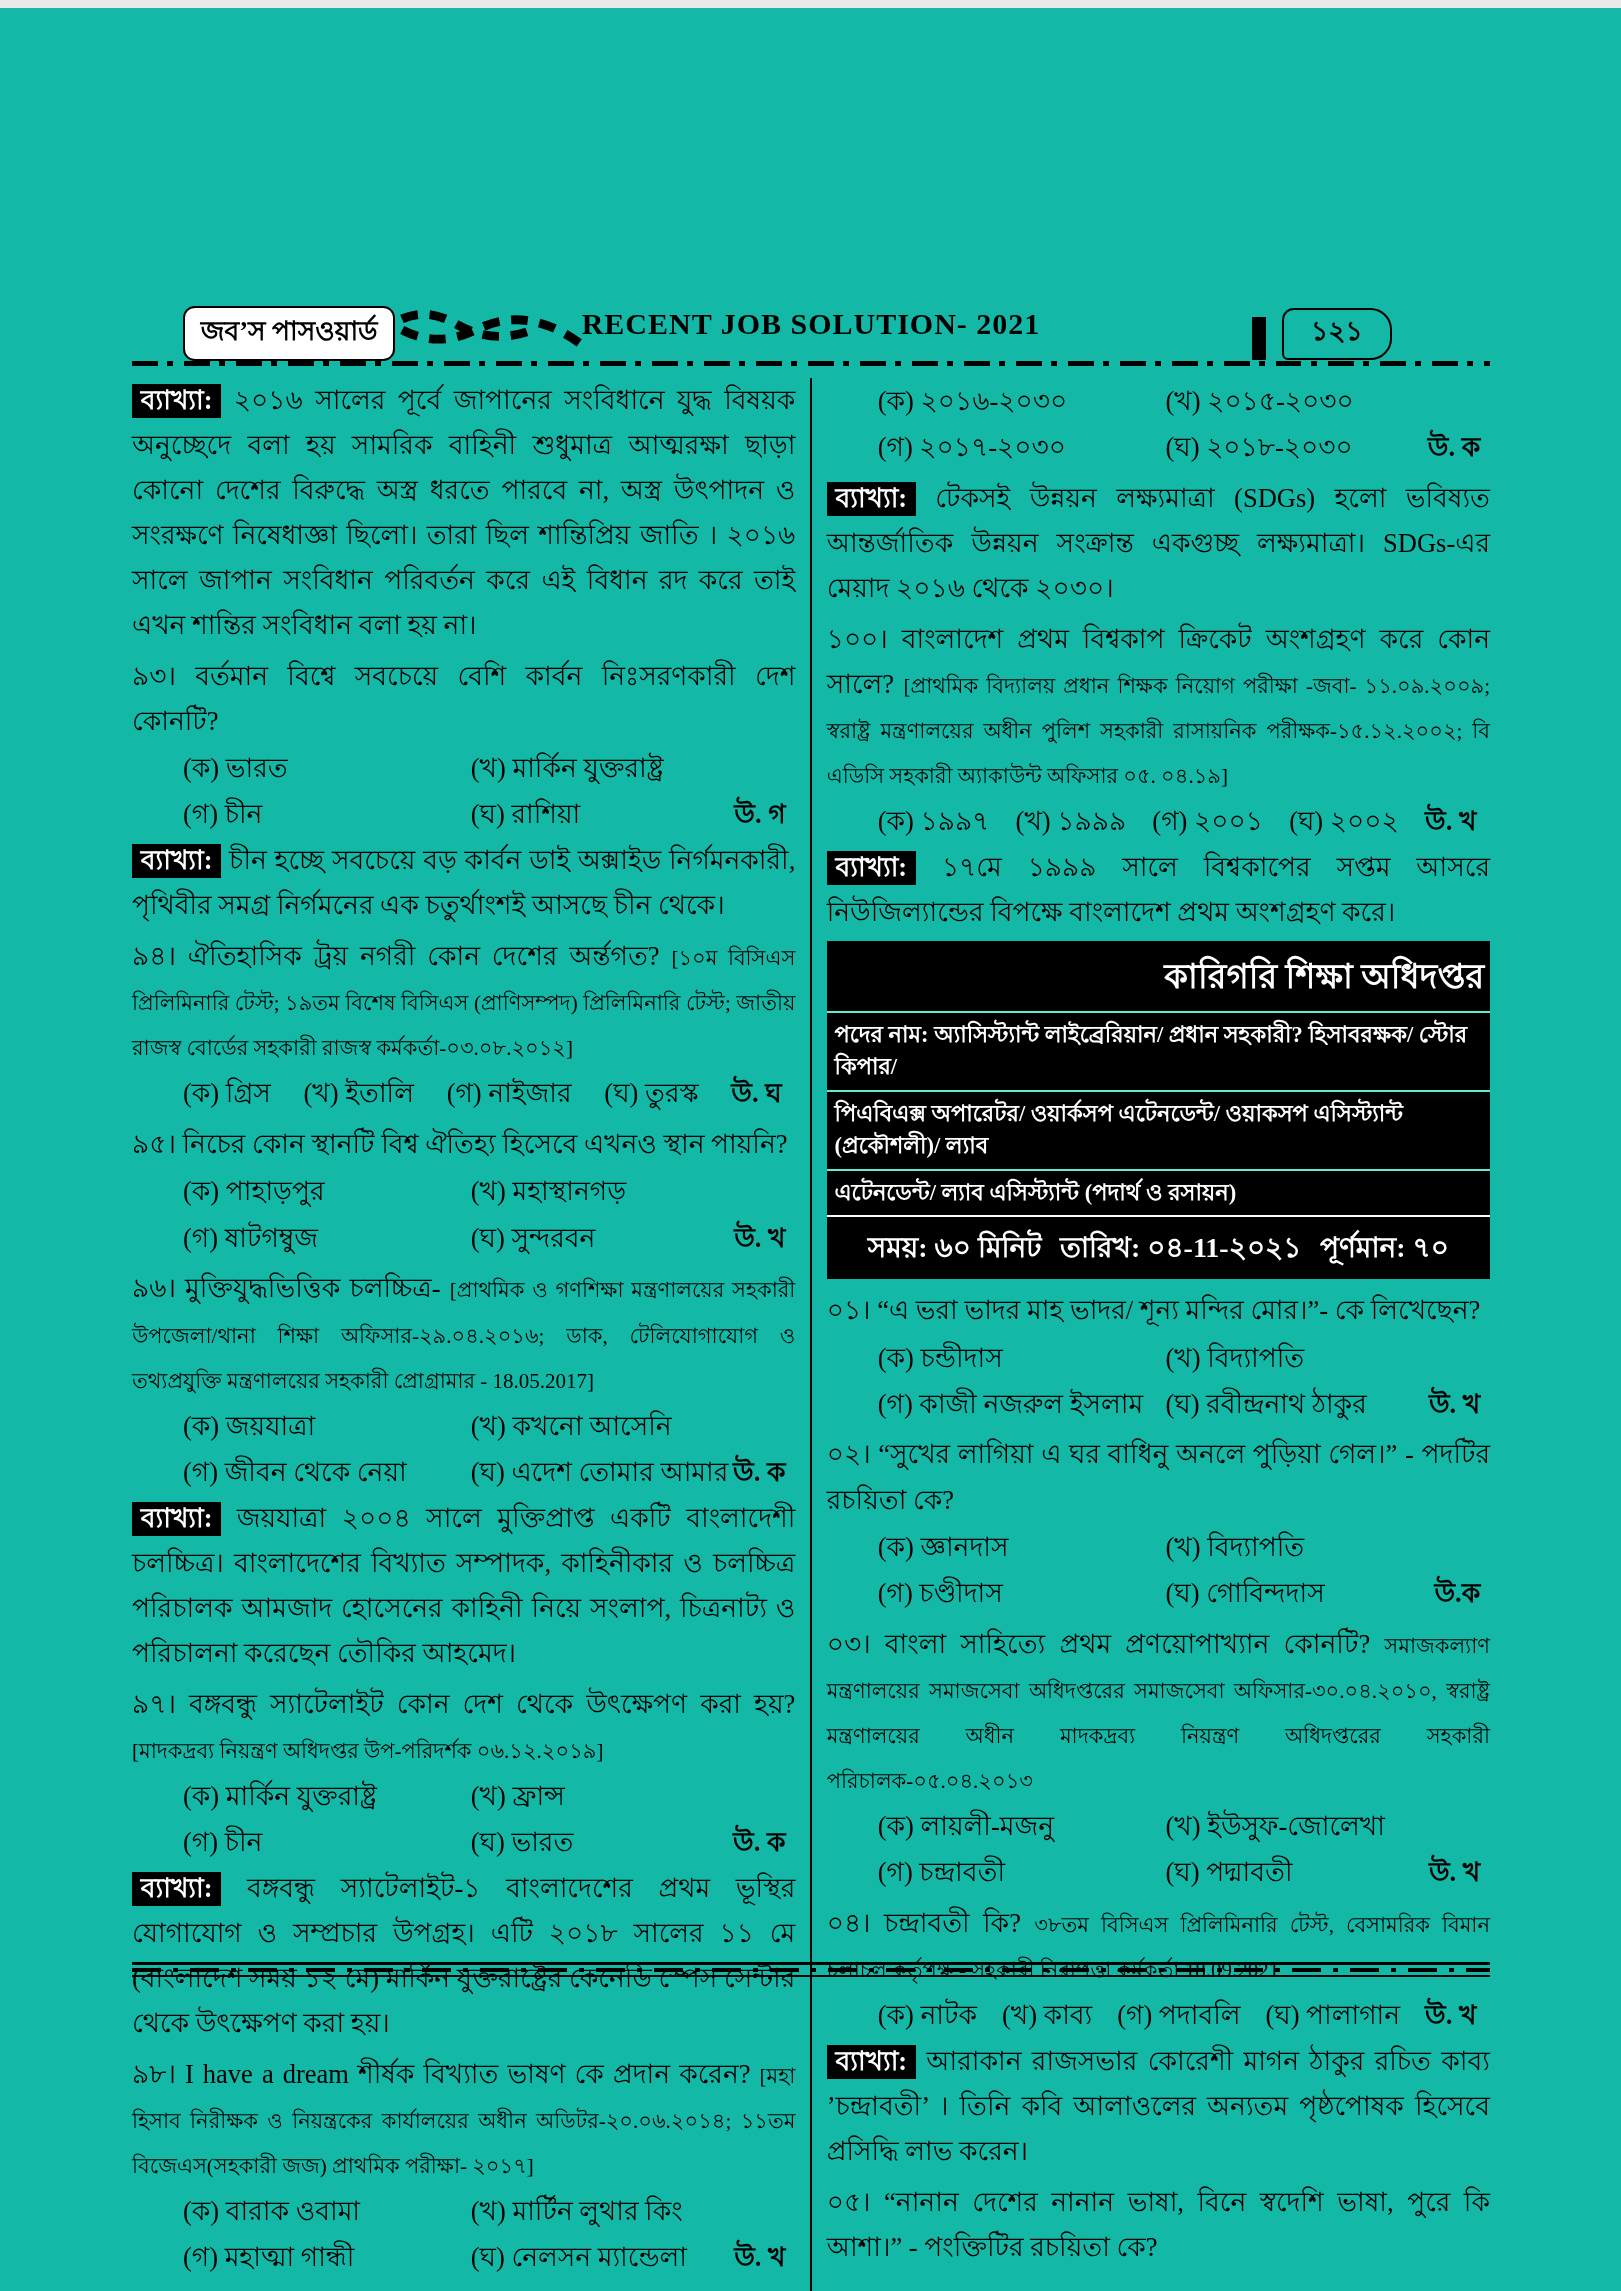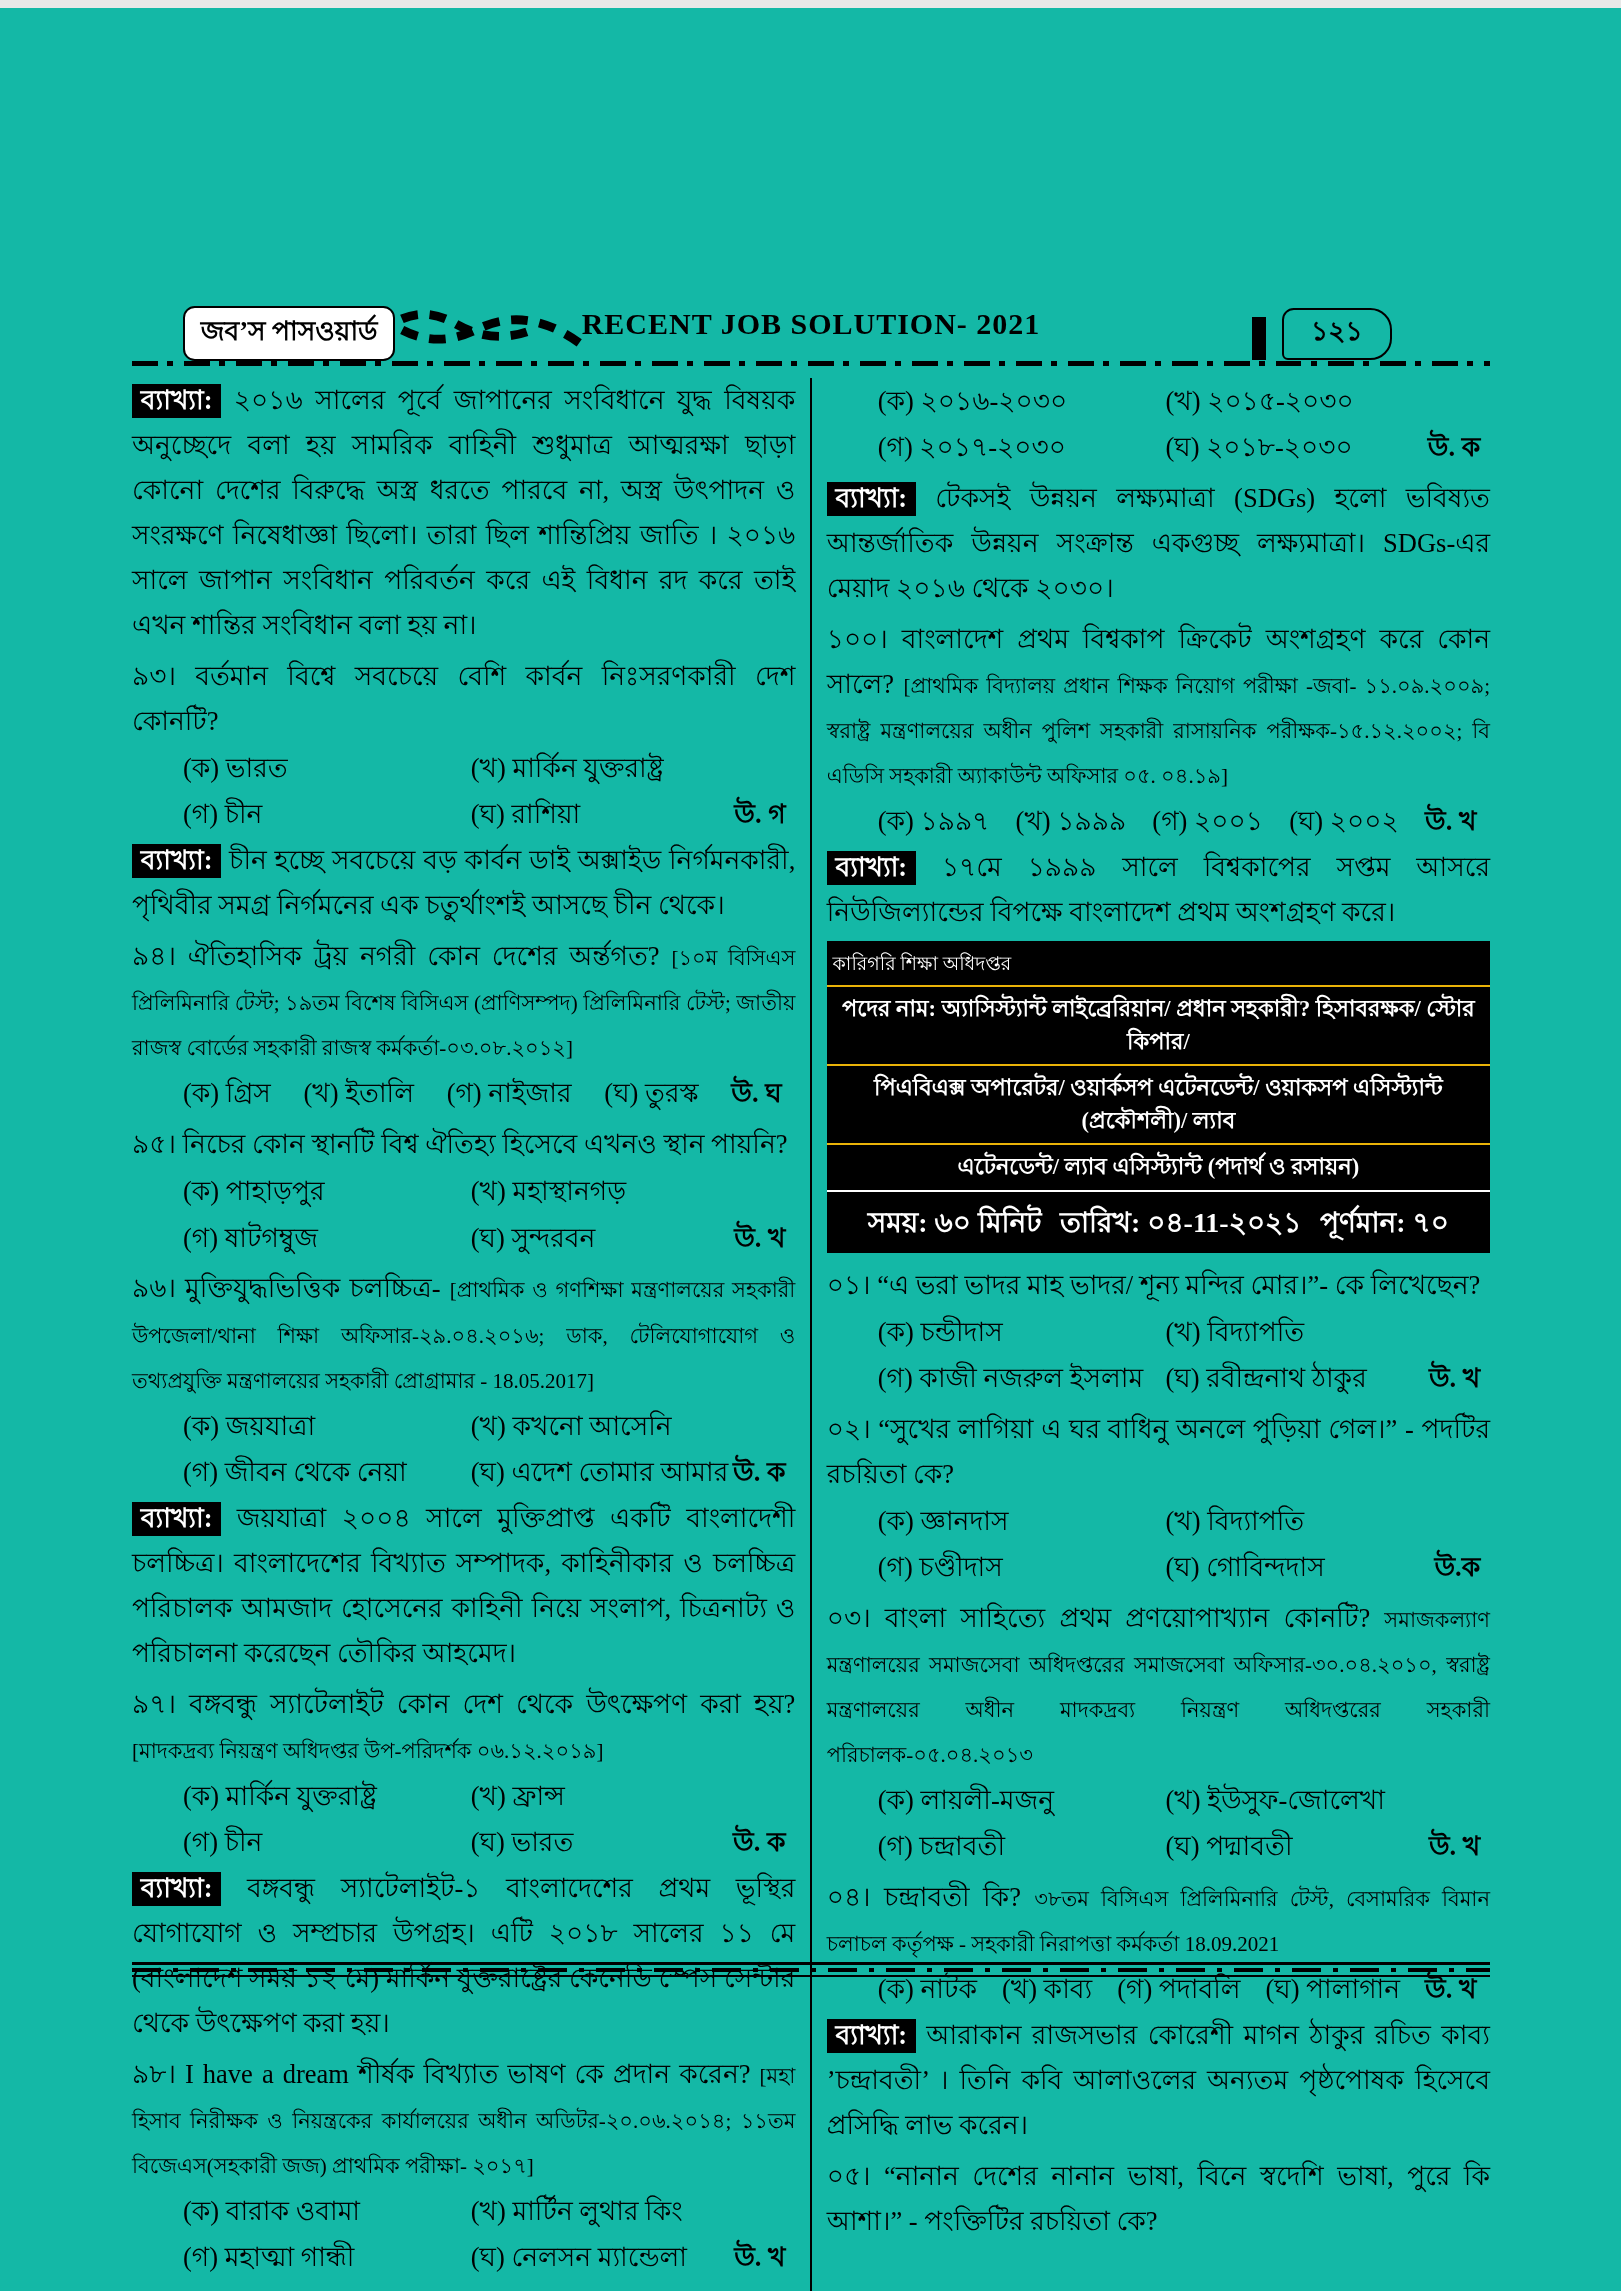--- a/index.html
+++ b/index.html
@@ -33,22 +33,22 @@
   .opt-row{display:flex;padding-left:51px;margin:1px 0;}
   .opt-row .opt-cell:first-child{flex:0 0 47%;}
   .opt-row.spread{justify-content:space-between;padding-right:3.9px;}
   .opt-row.spread .opt-cell:first-child{flex:0 0 auto;}
   .opt-answer{margin-left:auto;font-weight:bold;padding-right:9.8px;white-space:nowrap;}
   .opt-row.spread .opt-answer{margin-left:0;}
   .expl{text-align:justify;}
   .expl-badge{background:#000;color:#fff;font-weight:bold;padding:1px 8.8px 2.9px;}
   
   .notice{background:#000;color:#fff;margin:5.9px 0 9.8px;}
-  .notice-title{text-align:left;font-weight:normal;font-size:19px;padding:6.9px 5.9px 4.9px;}
-  .notice-line{border-top:2px solid #eab308;text-align:center;font-weight:bold;font-size:22.5px;
+  .notice-title{text-align:right;font-weight:bold;font-size:34px;padding:6.9px 5.9px 4.9px;}
+  .notice-line{border-top:2px solid #5eead4;text-align:left;font-weight:bold;font-size:22.5px;
                line-height:1.45;padding:5.9px 7.8px;}
   .notice-footer{border-top:2px solid #fff;display:flex;justify-content:space-between;
                  padding:6.9px 41px;font-weight:bold;font-size:28px;}
   
   .bottom-rule{position:absolute;left:132px;right:131px;top:1954px;}
   .br-top{height:2.9px;background:#000;}
   .br-mid{height:3.9px;margin:2.9px 0;
       background:repeating-linear-gradient(90deg,#000 0 29px,transparent 29px 41px,#000 41px 46px,transparent 46px 58px);}
   .br-bot{height:2.9px;background:#000;}
 </style>

